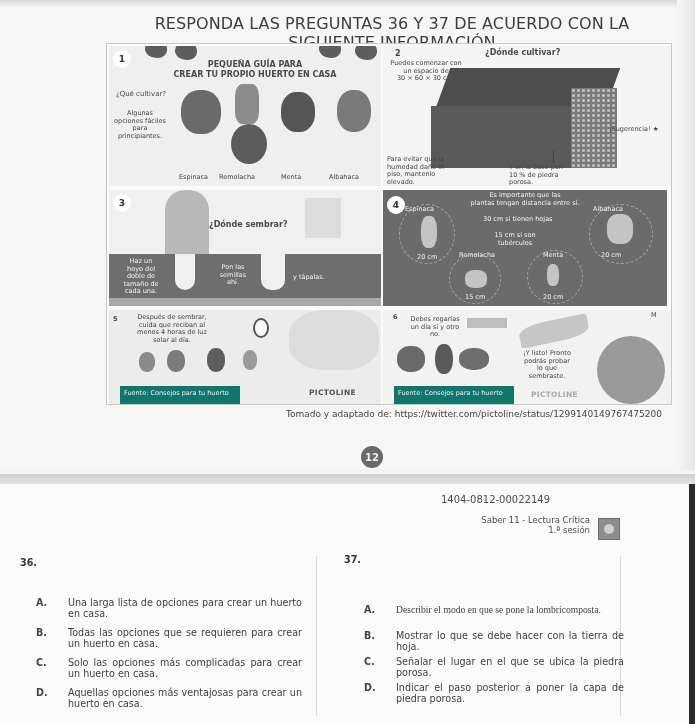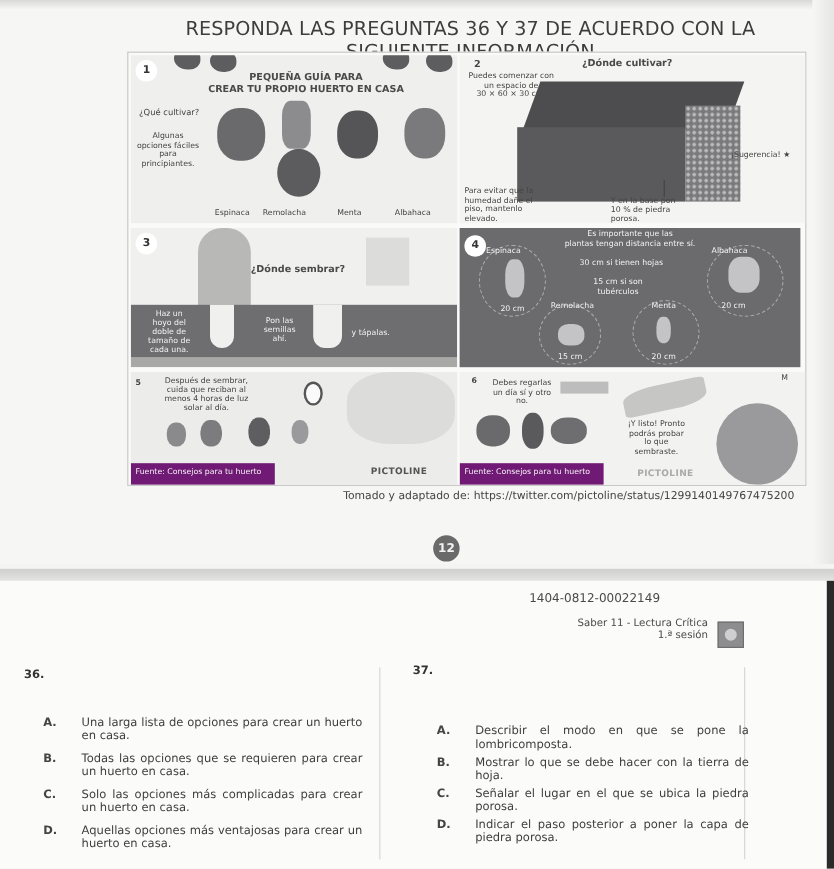--- a/index.html
+++ b/index.html
@@ -47,21 +47,21 @@
   .box3d-front { position: absolute; left: 48px; top: 60px; width: 140px; height: 62px; background: #5a5a5c; }
   .box3d-side { position: absolute; left: 188px; top: 42px; width: 46px; height: 80px; background:
       radial-gradient(circle, #bdbdbd 1.2px, #7a7a7c 1.8px) 0 0/5px 5px; }
   .soil-band { position: absolute; left: 0; top: 64px; width: 272px; height: 44px; background: #6e6e70; }
   .hole { position: absolute; width: 20px; height: 36px; background: #f0f0ee; border-radius: 0 0 10px 10px; }
   .finger { position: absolute; left: 56px; top: 0; width: 44px; height: 90px; background: #b8b8b6; border-radius: 20px 20px 12px 12px; }
 
   .circle-plant { position: absolute; border: 1px dashed #a8a8aa; border-radius: 50%; }
   .plant-blob { position: absolute; background: #c4c4c6; border-radius: 40%; }
 
-  .footer-band { position: absolute; left: 0; bottom: 0; height: 18px; background: #701a75; }
+  .footer-band { position: absolute; left: 11px; bottom: 0; height: 18px; background: #0f766e; }
   .pictoline { position: absolute; font-size: 7.5px; font-weight: bold; color: #555; letter-spacing: 0.3px; }
 
   .source {
     position: absolute; left: 286px; top: 409px; font-size: 9px; color: #444;
   }
   .page-num {
     position: absolute; left: 361px; top: 446px; width: 22px; height: 22px;
     border-radius: 50%; background: #6a6a6a; color: #f3f3f3;
     font-size: 10px; font-weight: bold; display: flex; align-items: center; justify-content: center;
   }
@@ -252,21 +252,21 @@
   <div class="opt" style="top:130px;width:268px;">
     <span class="letter">D.</span>
     <span class="text" style="width:234px;">Aquellas opciones más ventajosas para crear un huerto en casa.</span>
   </div>
 </div>
 
 <div class="q" style="left:344px;top:554px;width:284px;height:165px;">
   <span class="qnum">37.</span>
   <div class="opt" style="top:50px;left:20px;width:262px;">
     <span class="letter">A.</span>
-    <span class="text" style="width:228px;">Describir el modo en que se pone la lombricomposta.</span>
+    <span class="text" style="width:228px;font-family:Liberation Serif, serif;">Describir el modo en que se pone la lombricomposta.</span>
   </div>
   <div class="opt" style="top:76px;left:20px;width:262px;">
     <span class="letter">B.</span>
     <span class="text" style="width:228px;">Mostrar lo que se debe hacer con la tierra de hoja.</span>
   </div>
   <div class="opt" style="top:102px;left:20px;width:262px;">
     <span class="letter">C.</span>
     <span class="text" style="width:228px;">Señalar el lugar en el que se ubica la piedra porosa.</span>
   </div>
   <div class="opt" style="top:128px;left:20px;width:262px;">

